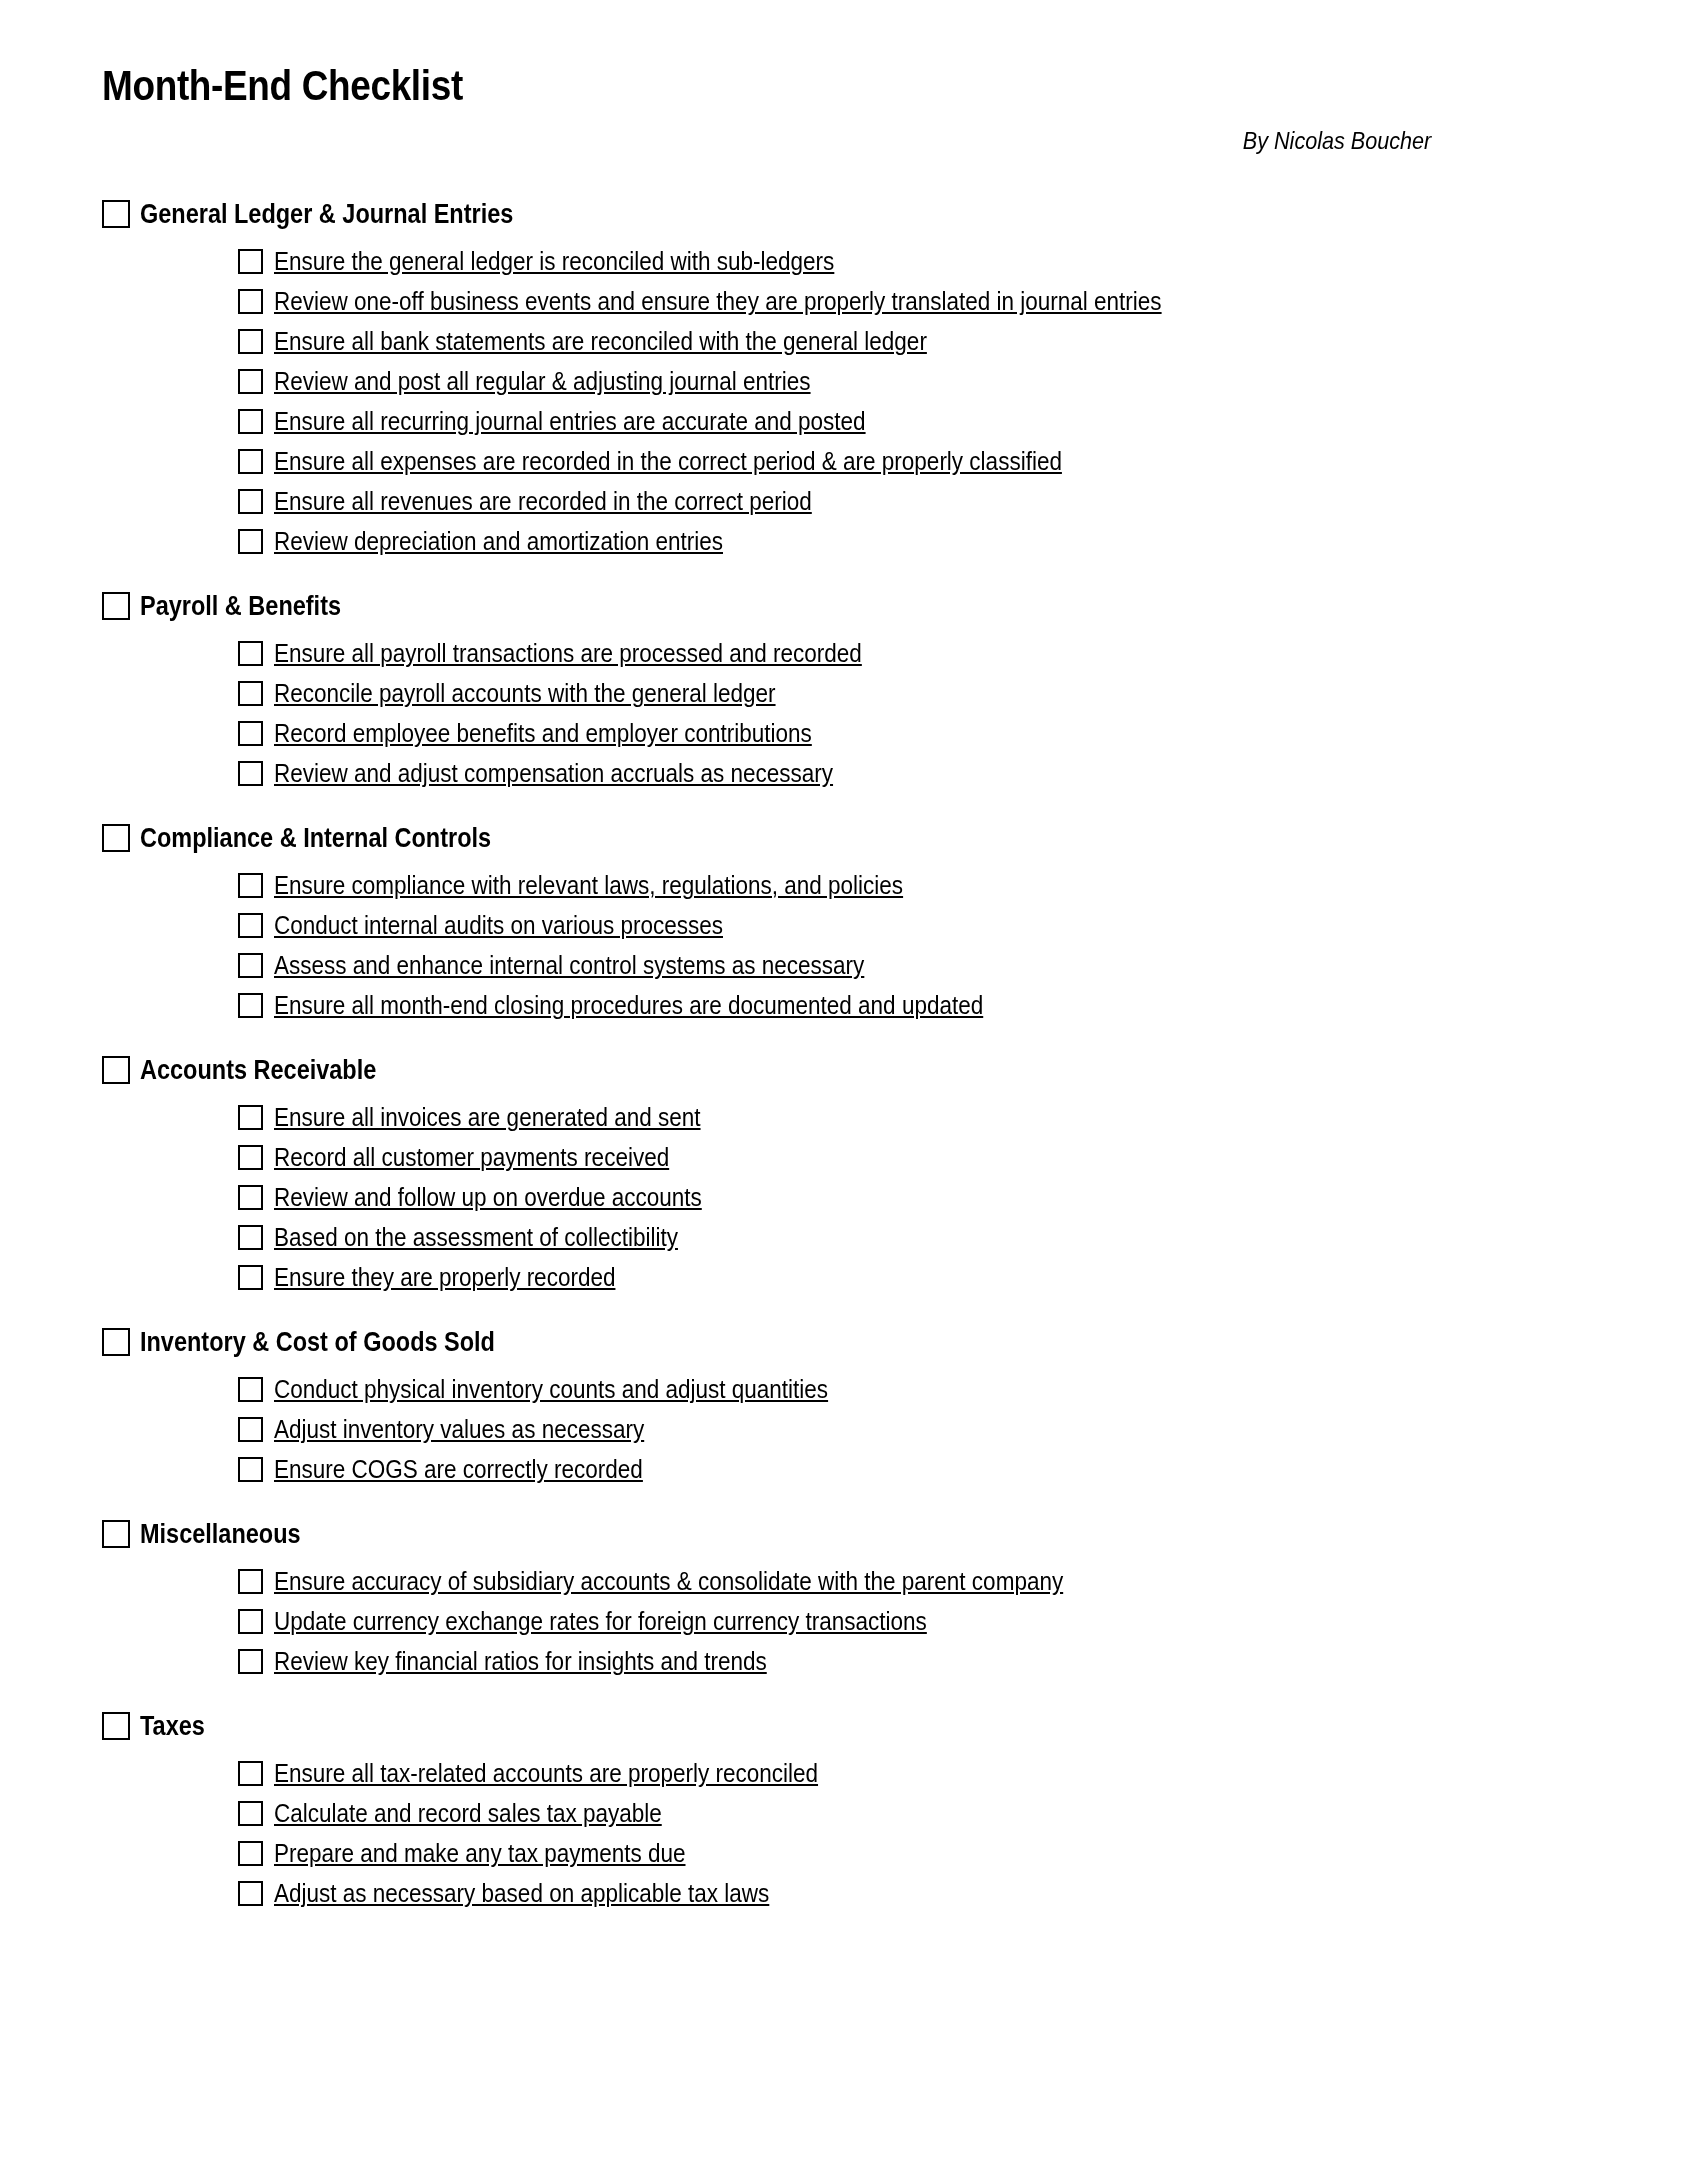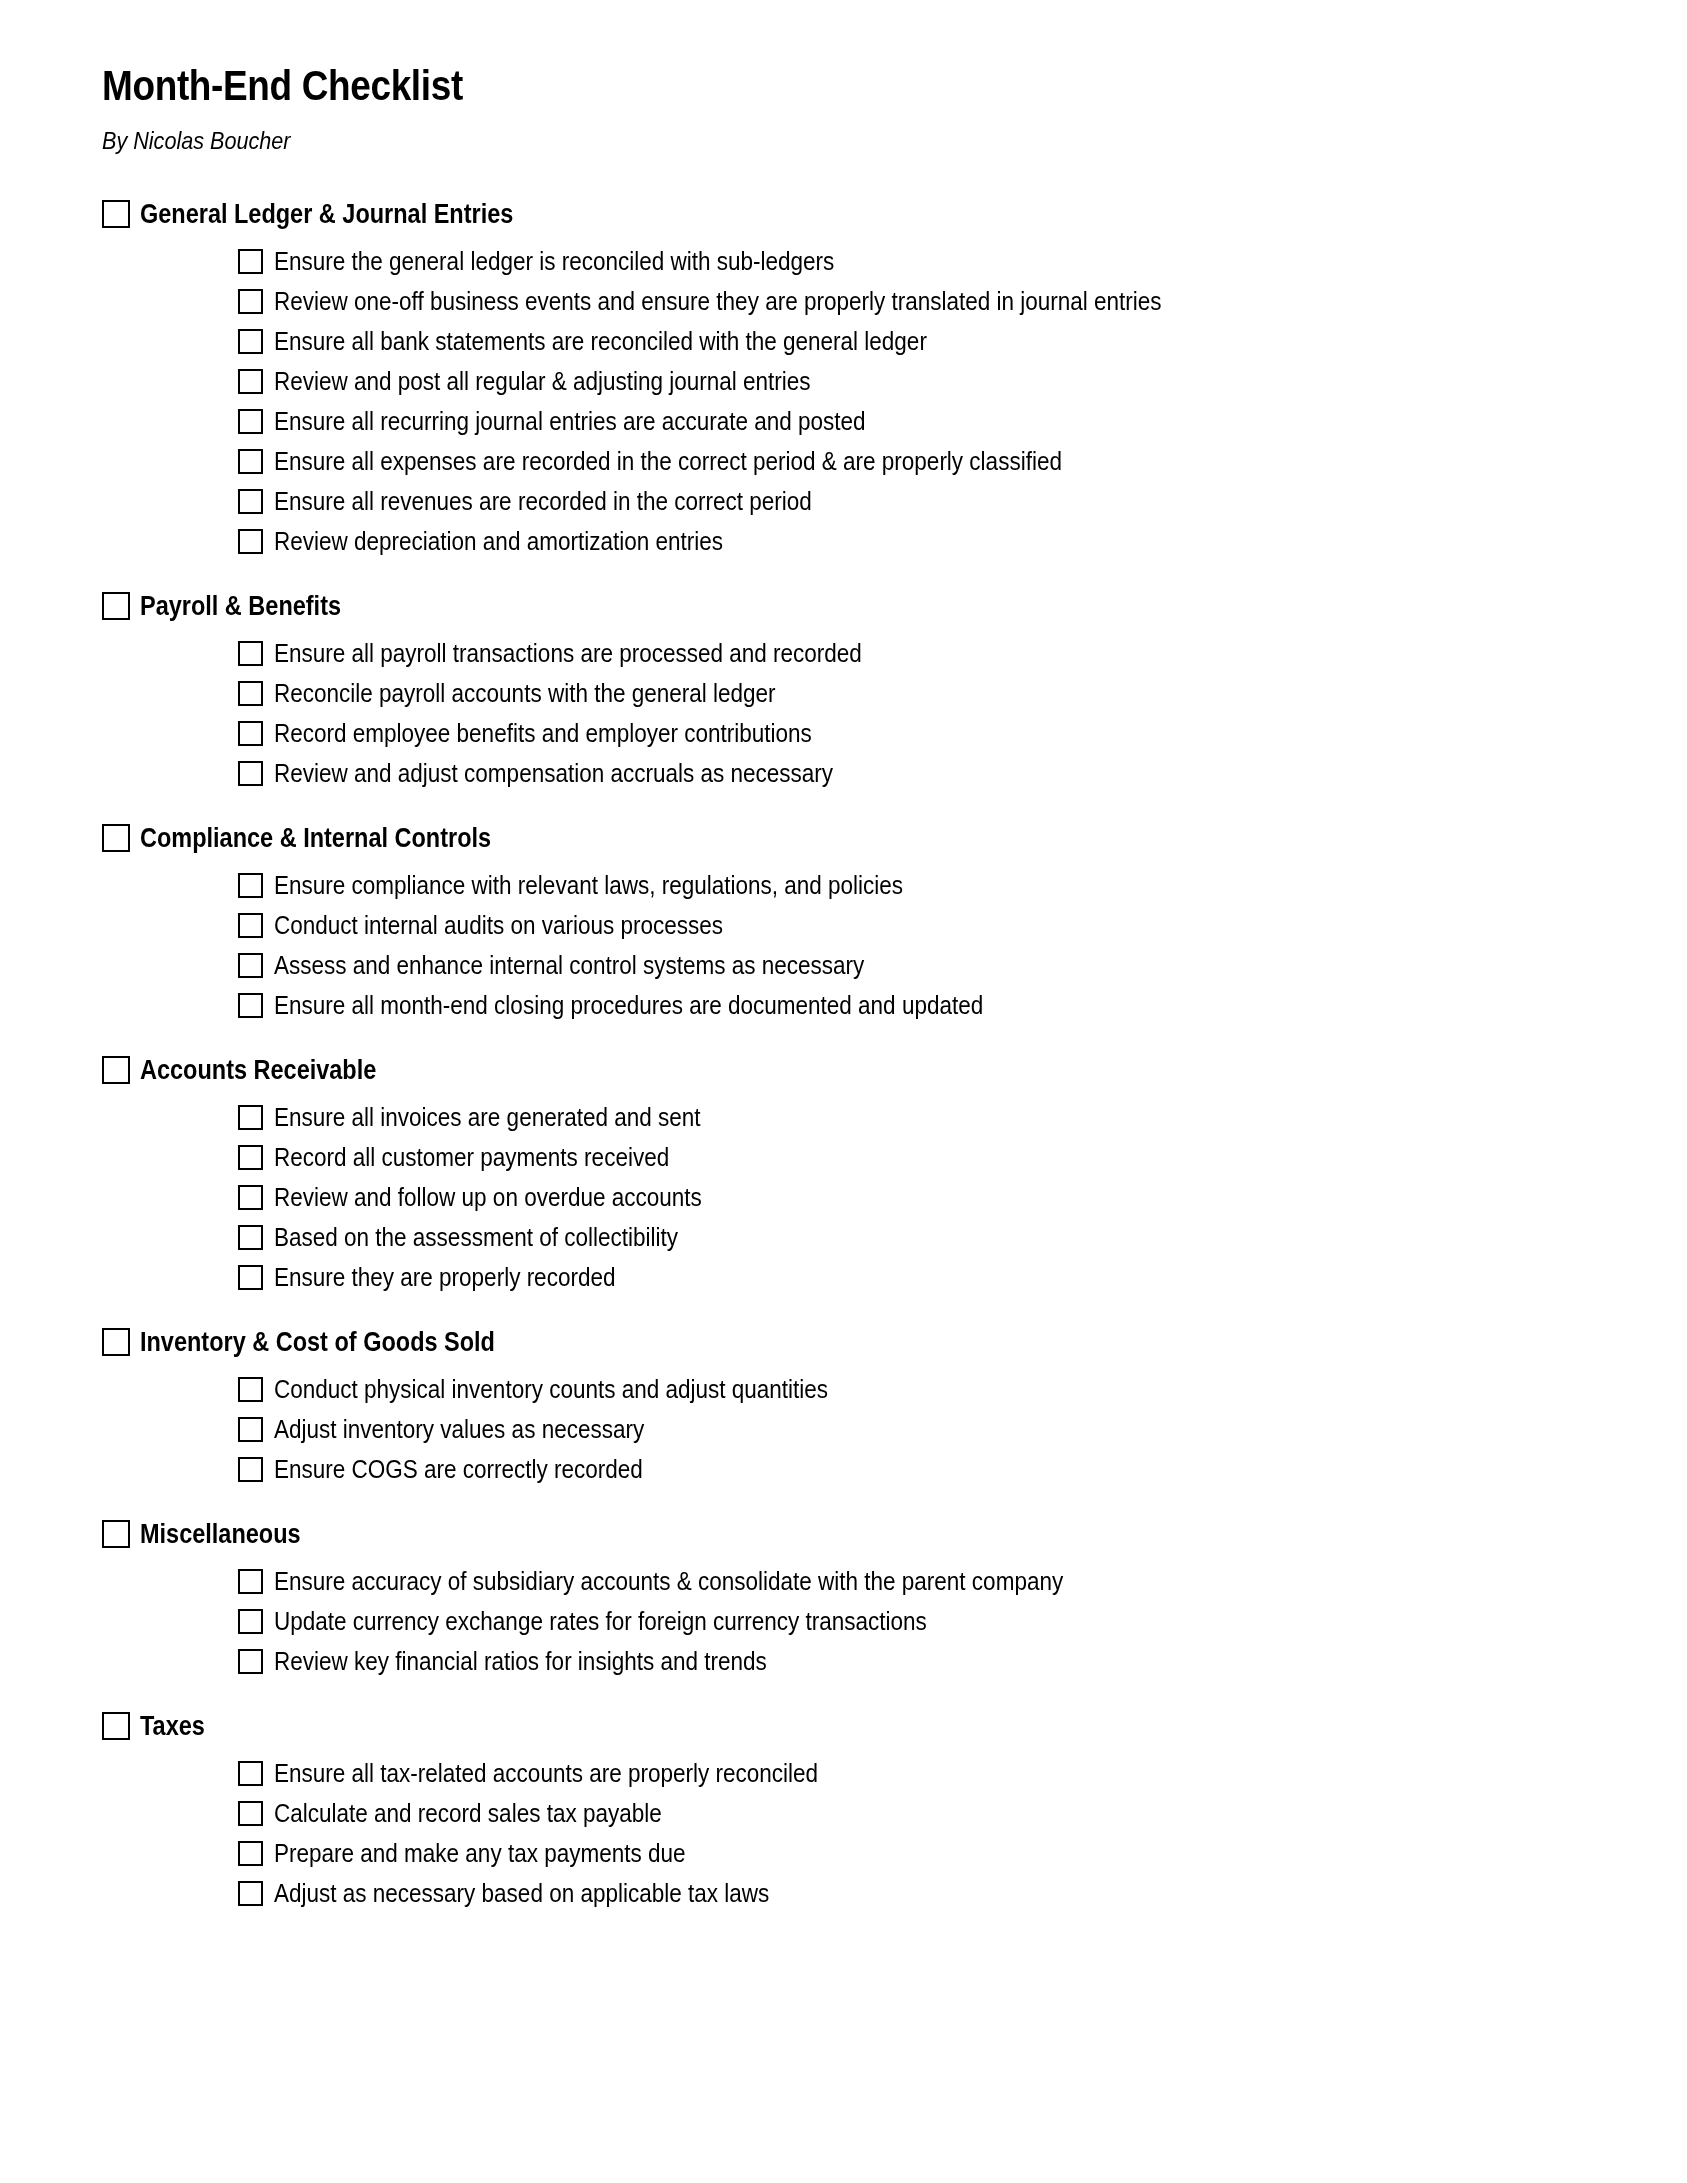--- a/index.html
+++ b/index.html
@@ -58,20 +58,21 @@
     padding: 0;
     white-space: nowrap;
   }
 
   .header-block {
     margin-bottom: 0;
   }
 
   .byline-wrap {
     margin-top: 17px;
+    text-align: right;
   }
 
   
   .checklist {
     margin-top: 45px;
   }
 
   .section {
     margin-bottom: 31px;
   }
@@ -103,20 +104,21 @@
     transform: scaleX(0.87);
     transform-origin: left center;
     margin-left: 9.8px;
     white-space: nowrap;
   }
 
   .items {
     margin: 0;
     padding: 0;
     list-style: none;
+    text-decoration: underline;
   }
 
   .item {
     display: flex;
     align-items: center;
     height: 40px;
     padding-left: 136px;
   }
 
   .item-box {

